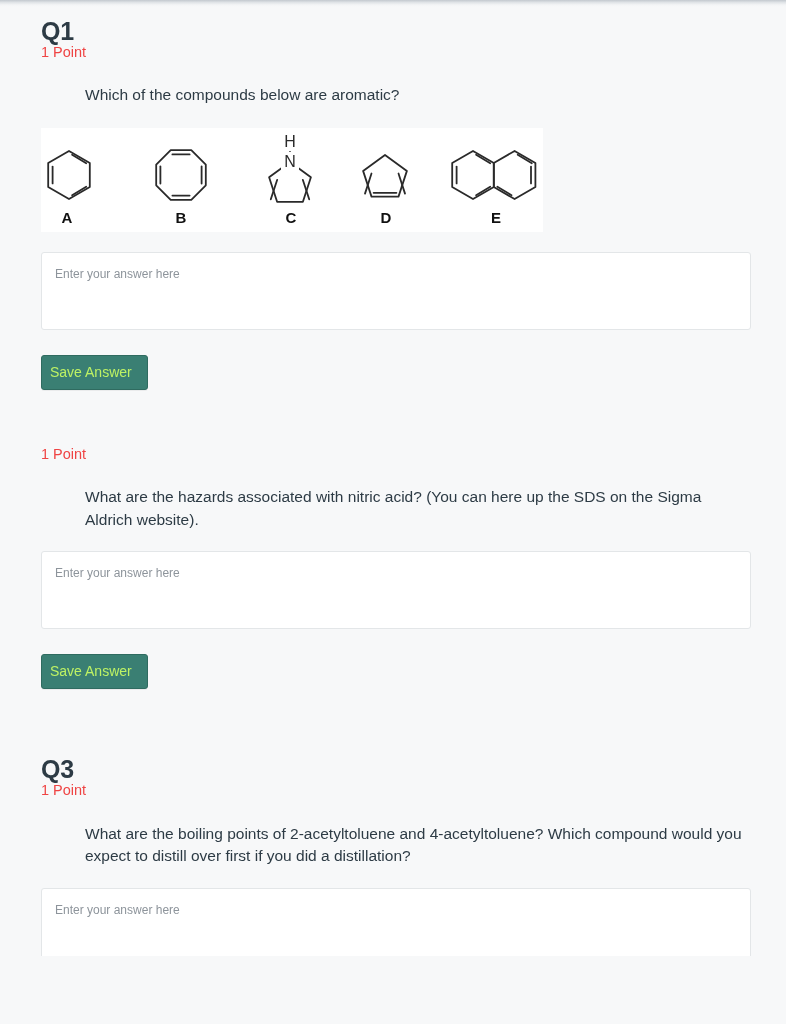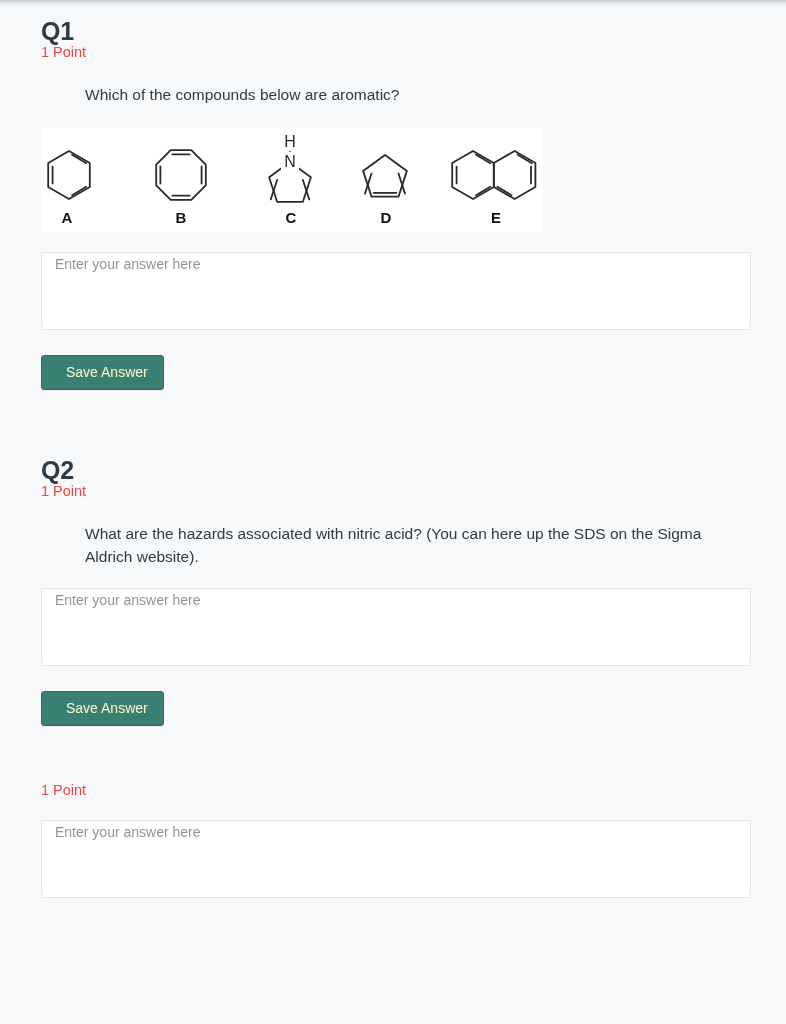--- a/index.html
+++ b/index.html
@@ -69,40 +69,40 @@
   }
   .figure svg { display: block; }
   
   .answer-box {
     margin-top: 20px;
     width: 710px;
     height: 78px;
     background: #ffffff;
     border: 1px solid #e3e6e8;
     border-radius: 3px;
-    padding: 2px 13px;
-    font-size: 14px;
+    padding: 14px 13px;
+    font-size: 12px;
     color: #8a9199;
     font-family: "Liberation Sans", sans-serif;
     resize: none;
     outline: none;
     line-height: 1.3;
   }
   .answer-box::placeholder { color: #8d949b; opacity: 1; }
   
   .save-btn {
     margin-top: 21px;
     display: inline-block;
     background: #3a7f73;
     border: 1px solid #2f6b60;
     border-radius: 3px;
-    color: #fef9c3;
+    color: #bef264;
     font-size: 14px;
     font-family: "Liberation Sans", sans-serif;
-    padding: 9px 15px 10px 24px;
+    padding: 9px 15px 10px 8px;
     cursor: pointer;
     line-height: 1;
     box-shadow: 0 1px 0 rgba(0,0,0,0.05);
   }
   .q-gap { height: 56px; }
 </style>
 </head>
 <body>
 
 <div class="page">
@@ -179,35 +179,36 @@
       <textarea class="answer-box" placeholder="Enter your answer here" style=""></textarea>
 
       <div>
         <button class="save-btn">Save Answer</button>
       </div>
     </div>
 
     <div class="q-gap"></div>
 
     <div class="question">
-      <div class="q-title">Q2</div>
       <div class="q-points">1 Point</div>
       <div class="q-text">What are the hazards associated with nitric acid? (You can here up the SDS on the Sigma Aldrich website).</div>
 
       <textarea class="answer-box" placeholder="Enter your answer here" style=""></textarea>
 
       <div>
         <button class="save-btn">Save Answer</button>
       </div>
     </div>
 
     <div class="q-gap"></div>
 
     <div class="question">
+      <div class="q-title">Q3</div>
       <div class="q-points">1 Point</div>
+      <div class="q-text">What are the boiling points of 2-acetyltoluene and 4-acetyltoluene? Which compound would you expect to distill over first if you did a distillation?</div>
 
       <textarea class="answer-box" placeholder="Enter your answer here" style=""></textarea>
 
       
     </div>
 
   </div>
 </div>
 
 </body></html>

